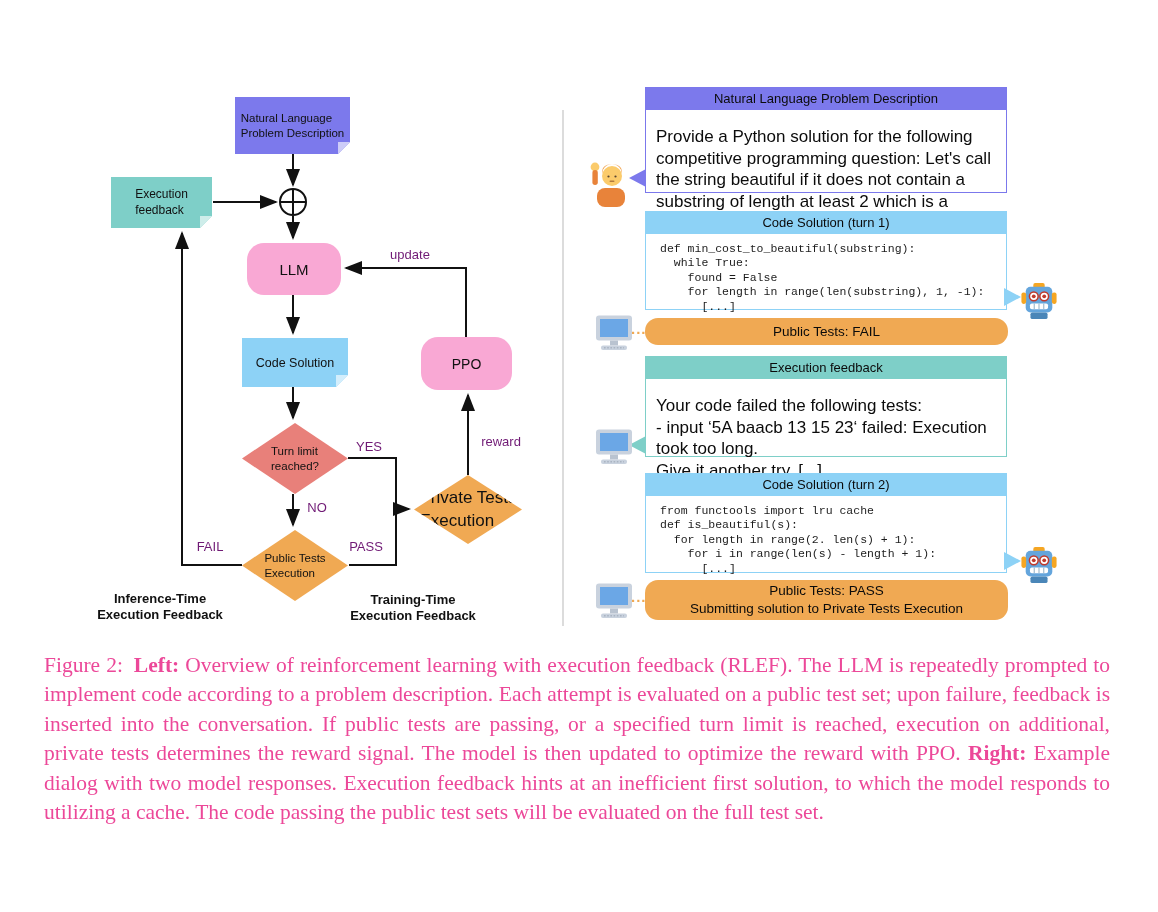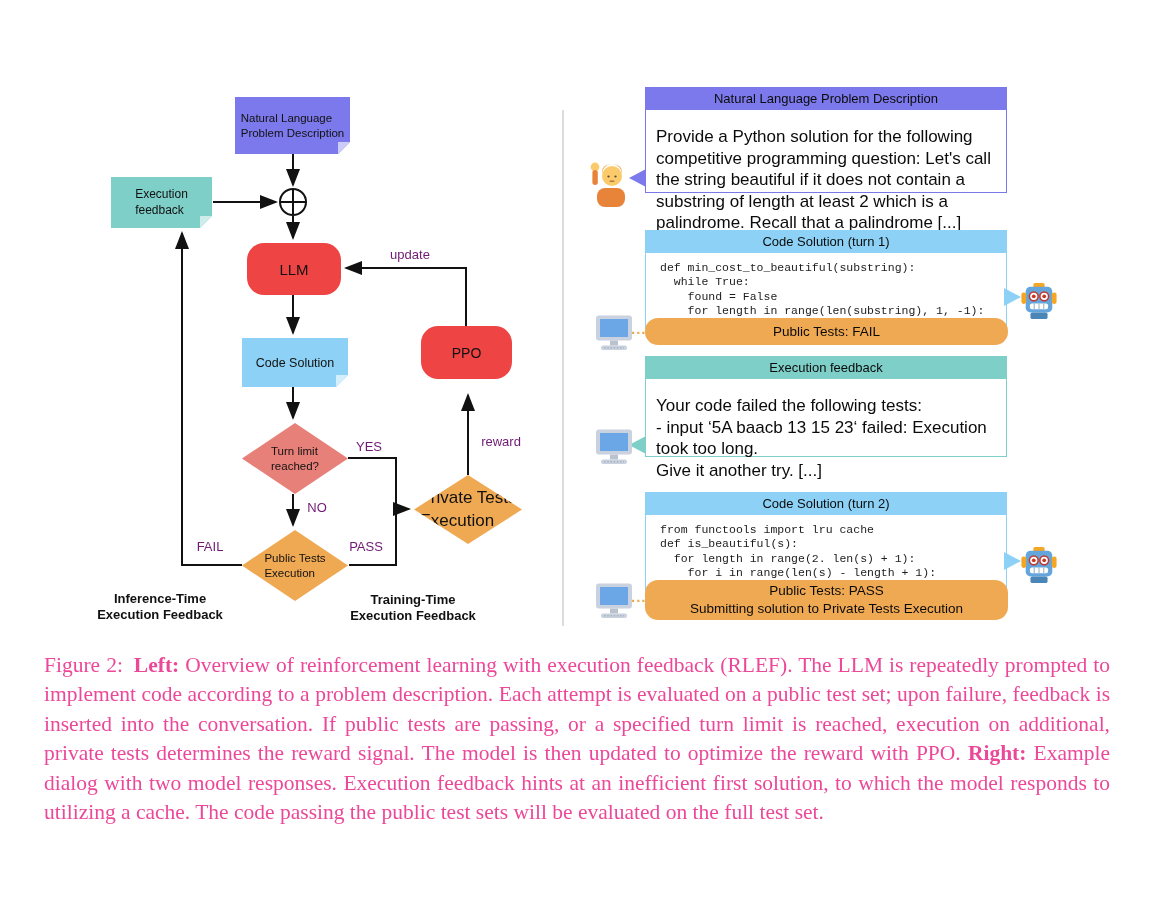--- a/index.html
+++ b/index.html
@@ -10,35 +10,35 @@
   svg.connectors { position:absolute; left:0; top:0; pointer-events:none; }
 
   
   .node { position:absolute; display:flex; align-items:center; justify-content:center;
           text-align:left; color:#111; }
   .pre  { white-space:pre-line; }
   .doc  { clip-path: polygon(0 0,100% 0,100% calc(100% - 12px),calc(100% - 12px) 100%,0 100%); }
   .doc .fold { position:absolute; right:0; bottom:0; width:12px; height:12px;
                background:rgba(255,255,255,.62);
                clip-path: polygon(0 0,100% 0,0 100%); }
-  .rounded { border-radius:17px; background:#ef4444; }
+  .rounded { border-radius:17px; background:#f9a8d4; }
   .diamond { clip-path: polygon(50% 0,100% 50%,50% 100%,0 50%); }
   .edge-label { position:absolute; font-size:13px; color:#701a75; text-align:center; }
   .flow-caption { position:absolute; font-size:13px; font-weight:bold; text-align:center;
                   white-space:pre-line; line-height:1.22; }
 
   
   .divider { position:absolute; left:562px; top:110px; width:2px; height:516px; background:#dcdcdc; }
   .msg { position:absolute; background:#fff; box-sizing:border-box; }
   .msg .hd { text-align:center; font-size:13px; padding:3px 0 4px 0; color:#0b0b0b; }
   .msg .bd { padding:16px 10px 6px 10px; font-size:17px; line-height:1.27; white-space:pre-line; color:#0b0b0b; }
   .msg .code { font-family:"Liberation Mono","DejaVu Sans Mono",monospace; font-size:11.5px;
                line-height:1.25; white-space:pre; padding:8px 0 6px 14px; color:#1c1c1c; }
   .m-purple { border:1.6px solid #7B78EC; } .m-purple .hd { background:#7C79EC; }
-  .m-blue   { border:1.6px solid #8DD2F6;margin-top:19px; } .m-blue .hd   { background:#8DD2F6; }
+  .m-blue   { border:1.6px solid #8DD2F6; } .m-blue .hd   { background:#8DD2F6; }
   .m-teal   { border:1.6px solid #7ECFC8; } .m-teal .hd   { background:#7ECFC8; }
   .bar { position:absolute; background:#F0A953; border-radius:13px; display:flex;
          flex-direction:column; align-items:center; justify-content:center;
          font-size:13.5px; color:#0b0b0b; line-height:18px; }
   .tri { position:absolute; width:0; height:0; }
   .tri-left-purple { border-top:9px solid transparent; border-bottom:9px solid transparent; border-right:17px solid #7C79EC; }
   .tri-left-teal   { border-top:9px solid transparent; border-bottom:9px solid transparent; border-right:17px solid #7ECFC8; }
   .tri-right-blue  { border-top:9px solid transparent; border-bottom:9px solid transparent; border-left:17px solid #8DD2F6; }
   .icon { position:absolute; }
   .dots { position:absolute; color:#F0A953; font-weight:bold; font-size:15px; letter-spacing:1px; }
@@ -94,21 +94,21 @@
 
   <div class="node rounded" style="left:247px; top:243px; width:94px; height:52px; font-size:15px;">
     <span>LLM</span>
   </div>
 
   <div class="node doc" style="left:242px; top:338px; width:106px; height:49px; background:#8DD2F6; font-size:12.5px;">
     <span>Code Solution</span>
     <span class="fold"></span>
   </div>
 
-  <div class="node rounded" style="left:421px; top:326px; width:91px; height:53px; font-size:14px;">
+  <div class="node rounded" style="left:421px; top:337px; width:91px; height:53px; font-size:14px;">
     <span>PPO</span>
   </div>
 
   <div class="node diamond pre" style="left:242px; top:423px; width:106px; height:71px; background:#E8807A; font-size:11.5px; line-height:1.3;">
     <span class="pre">Turn limit
 reached?</span>
   </div>
 
   <div class="node diamond pre" style="left:414px; top:475px; width:108px; height:69px; background:#F0A953; font-size:17px; line-height:1.3;">
     <span class="pre">Private Tests

